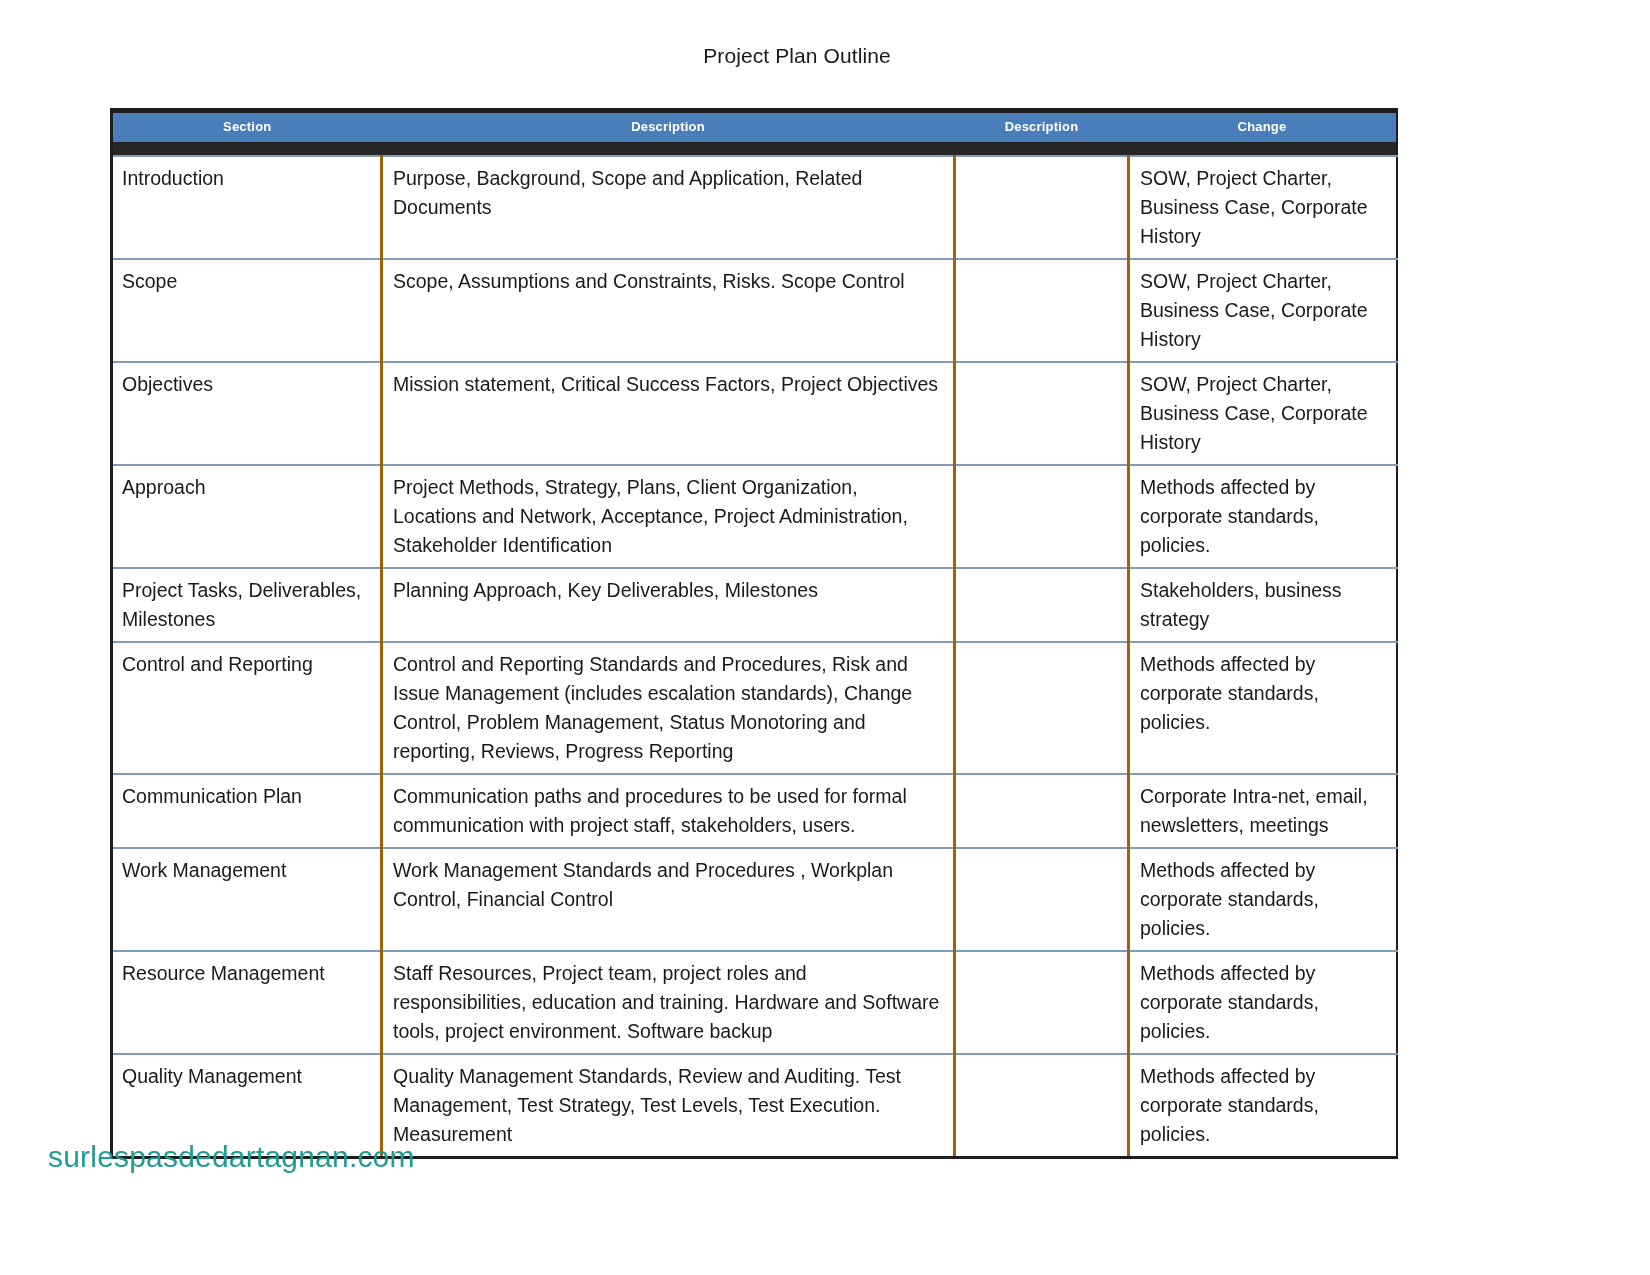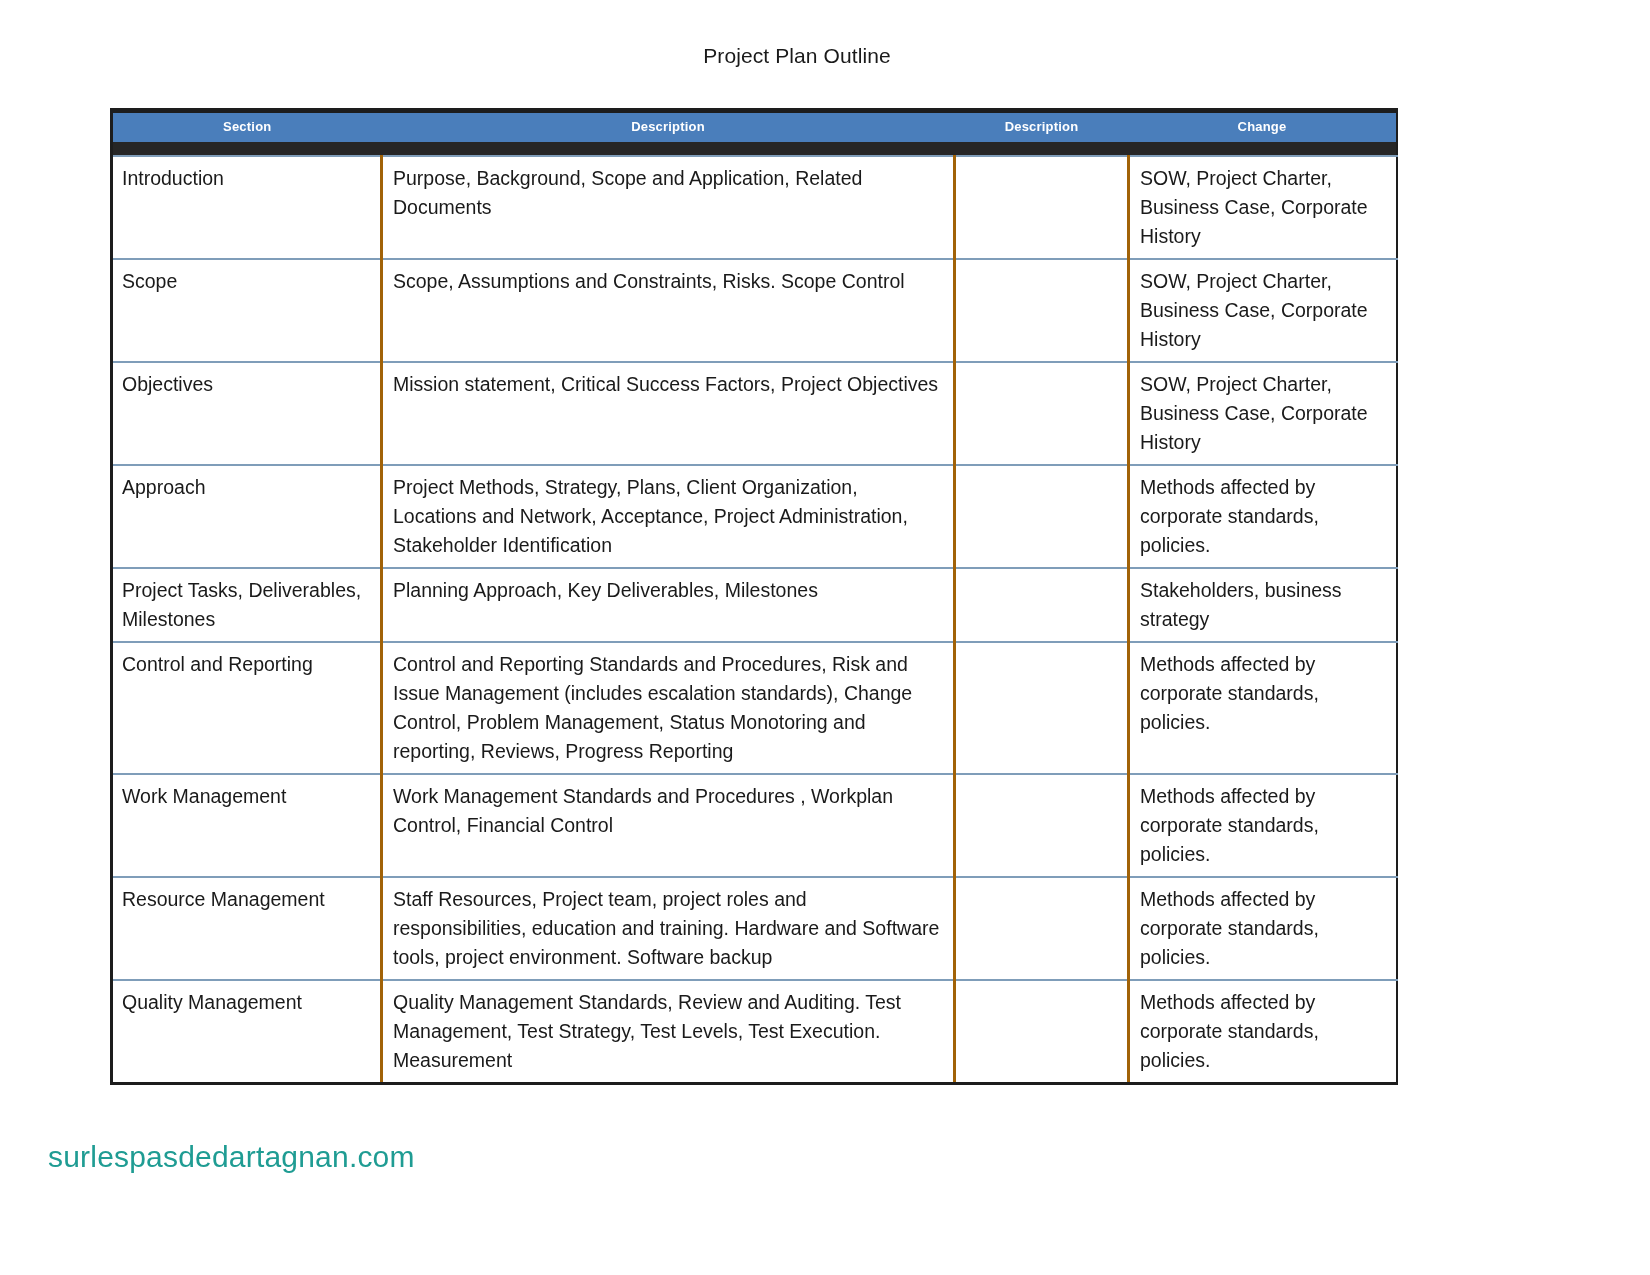--- a/index.html
+++ b/index.html
@@ -178,20 +178,26 @@
           <td class="cell-sources">Stakeholders, business strategy</td>
         </tr>
 
         <tr>
           <td class="cell-section">Control and Reporting</td>
           <td class="cell-description">Control and Reporting Standards and Procedures, Risk and Issue Management (includes escalation standards), Change Control, Problem Management, Status Monotoring and reporting, Reviews, Progress Reporting</td>
           <td class="cell-responsible"></td>
           <td class="cell-sources">Methods affected by corporate standards, policies.</td>
         </tr>
 
+        <tr>
+          <td class="cell-section">Communication Plan</td>
+          <td class="cell-description">Communication paths and procedures to be used for formal communication with project staff, stakeholders, users.</td>
+          <td class="cell-responsible"></td>
+          <td class="cell-sources">Corporate Intra-net, email, newsletters, meetings</td>
+        </tr>
 
         <tr>
           <td class="cell-section">Work Management</td>
           <td class="cell-description">Work Management Standards and Procedures , Workplan Control, Financial Control</td>
           <td class="cell-responsible"></td>
           <td class="cell-sources">Methods affected by corporate standards, policies.</td>
         </tr>
 
         <tr>
           <td class="cell-section">Resource Management</td>

